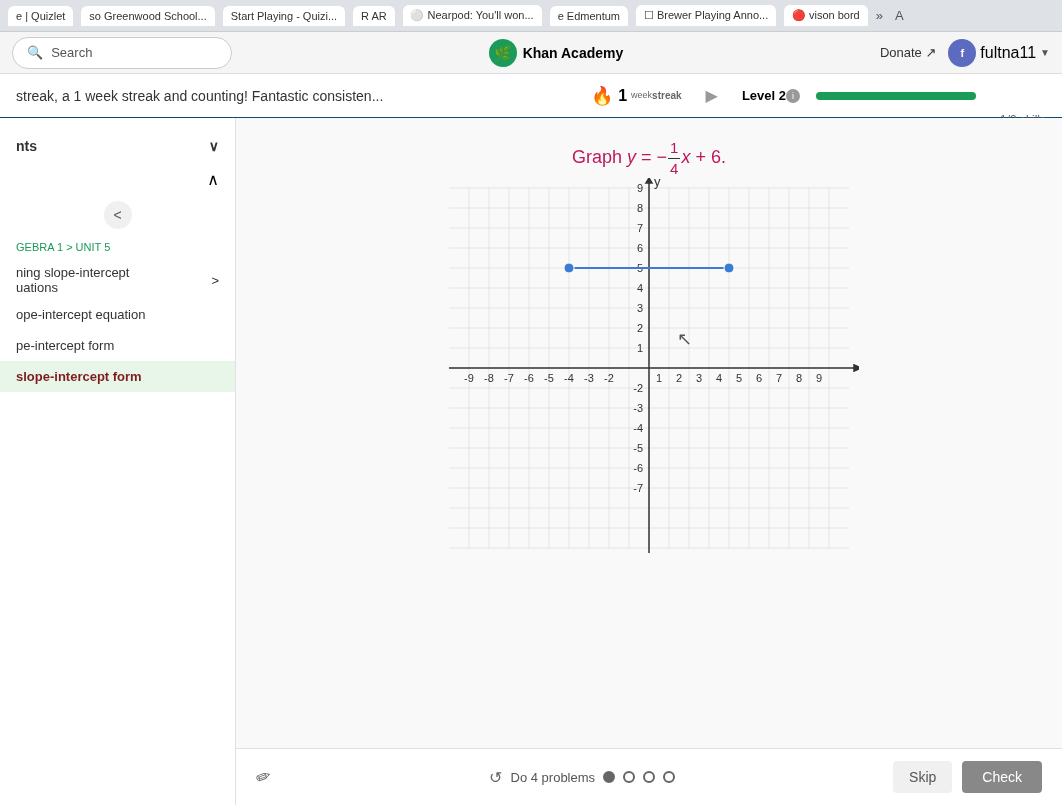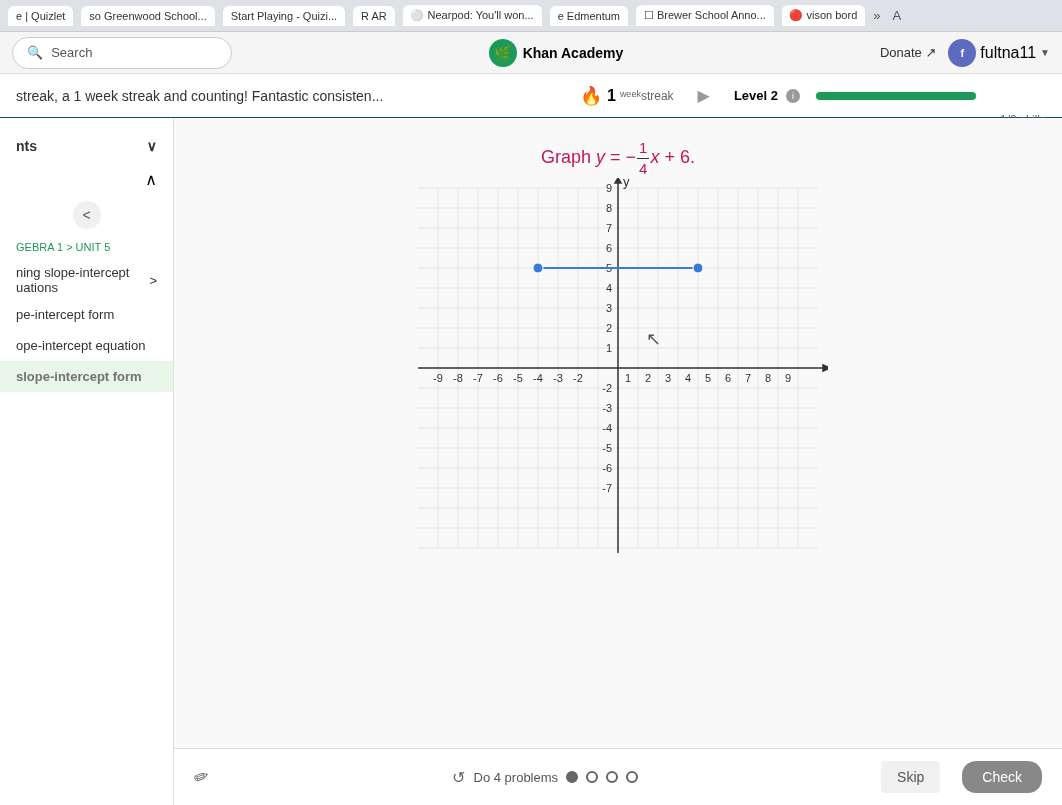--- a/index.html
+++ b/index.html
@@ -36,82 +36,82 @@
     
     .streak-bar {
       background: #fff; border-bottom: 1px solid #0c4a6e; padding: 8px 16px;
       display: flex; align-items: center; gap: 16px; height: 44px;
     }
     .streak-text { font-size: 14px; color: #333; flex: 1; }
     .streak-badge { display: flex; align-items: center; gap: 4px; }
     .flame-icon { color: #ff6600; font-size: 18px; }
     .streak-count { font-weight: bold; font-size: 16px; }
     .play-btn { color: #999; font-size: 16px; cursor: pointer; margin: 0 8px; }
-    .level-section { display: flex; align-items: flex-end; gap: 8px; }
+    .level-section { display: flex; align-items: flex-end; }
     .level-info-icon { width: 14px; height: 14px; border-radius: 50%; background: #999;
       color: white; font-size: 9px; display: flex; align-items: center; justify-content: center; cursor: pointer; }
     .progress-bar-wrap { width: 160px; height: 8px; background: #e0e0e0; border-radius: 4px; }
     .progress-bar-fill { width: 100%; height: 8px; background: #1b9a59; border-radius: 4px; }
     .skills-text { font-size: 12px; color: #666; margin-left: 8px; margin-top: 48px; }
 
     
     .main-content { display: flex; height: calc(805px - 32px - 42px - 44px); }
 
     
-    .sidebar { width: 174px; background: #fff; border-right: 1px solid #e0e0e0;
+    .sidebar { width: 236px; background: #fff; border-right: 1px solid #e0e0e0;
       padding: 12px 0; overflow-y: auto; flex-shrink: 0; }
     .sidebar-section { padding: 8px 16px; }
     .sidebar-title { font-size: 14px; font-weight: bold; color: #333; display: flex;
       align-items: center; justify-content: space-between; cursor: pointer; margin-bottom: 4px; }
     .sidebar-toggle { text-align: right; padding: 4px 16px; }
     .sidebar-breadcrumb { font-size: 11px; color: #666; padding: 4px 16px 8px; }
     .sidebar-breadcrumb span { color: #1b9a59; cursor: pointer; }
     .sidebar-unit-title { font-size: 13px; color: #333; padding: 4px 16px; display: flex;
       align-items: center; justify-content: space-between; cursor: pointer; }
     .sidebar-item { font-size: 13px; padding: 8px 16px; cursor: pointer; color: #333; }
     .sidebar-item-selected { font-size: 13px; padding: 8px 16px; background: #e8f5e9;
-      color: #737373; font-weight: bold; cursor: pointer; }
+      color: #7f1d1d; font-weight: bold; cursor: pointer; }
     .collapse-btn { display: flex; align-items: center; justify-content: center;
       width: 28px; height: 28px; border-radius: 50%; background: #f0f0f0;
       cursor: pointer; font-size: 14px; color: #555; margin: 8px auto; }
     .problem-title { font-size: 18px; color: #be185d; text-align: left; }
 
     
     .graph-container { display: flex; justify-content: center; margin-bottom: 16px; }
     .graph-wrap { position: relative; }
 
     
     .bottom-bar { display: flex; align-items: center; justify-content: space-between;
       padding: 12px 20px; background: #fff; border-top: 1px solid #e0e0e0; }
     .bottom-left { display: flex; align-items: center; gap: 8px; }
     .pencil-icon { font-size: 18px; color: #666; cursor: pointer; transform: rotate(-20deg); display: inline-block; }
     .bottom-center { display: flex; align-items: center; gap: 8px; font-size: 13px; color: #555; }
     .refresh-icon { font-size: 16px; color: #666; cursor: pointer; }
     .dot { width: 12px; height: 12px; border-radius: 50%; border: 2px solid #666; display: inline-block; }
     .dot.filled { background: #666; }
-    .bottom-right { display: flex; align-items: center; gap: 22px; }
+    .bottom-right { display: flex; align-items: center; gap: 10px; }
     .skip-btn { font-size: 14px; color: #555; cursor: pointer; padding: 8px 16px;
       background: #f0f0f0; border-radius: 4px; border: none; }
     .check-btn { font-size: 14px; color: #fff; cursor: pointer; padding: 8px 20px;
-      background: #888; border-radius: 14px; border: none; }
+      background: #888; border-radius: 4px; border: none; }
 
     
     .graph-svg { display: block; }
   </style>
 </head>
 <body>
 
 <div class="tab-bar">
   <span class="tab-item">e | Quizlet</span>
   <span class="tab-item">so Greenwood School...</span>
   <span class="tab-item">Start Playing - Quizi...</span>
   <span class="tab-item">R AR</span>
   <span class="tab-item">⚪ Nearpod: You'll won...</span>
   <span class="tab-item">e Edmentum</span>
-  <span class="tab-item">☐ Brewer School Anno...</span>
+  <span class="tab-item">☐ Brewer Playing Anno...</span>
   <span class="tab-item">🔴 vison bord</span>
   <span style="font-size:13px;color:#555;">»</span>
   <span style="font-size:13px;color:#555;margin-left:4px;">A</span>
 </div>
 
 <div class="nav-bar">
   <div class="search-bar">
     <span>🔍</span>
     <span>Search</span>
   </div>
@@ -129,21 +129,21 @@
   </div>
 </div>
 
 <div class="streak-bar">
   <span class="streak-text">streak, a 1 week streak and counting! Fantastic consisten...</span>
   <div class="streak-badge">
     <span class="flame-icon">🔥</span>
     <span class="streak-count">1</span>
     <div style="display:flex;flex-direction:row;">
       <span style="font-size:9px;color:#666;">week</span>
-      <span style="font-size:12px;color:#666;">streak</span>
+      <span style="font-size:10px;color:#666;font-weight:bold;">streak</span>
     </div>
   </div>
   <span class="play-btn">▶</span>
   <div class="level-section">
     <span style="font-size:13px;font-weight:bold;">Level 2</span>
     <div class="level-info-icon">i</div>
   </div>
   <div class="progress-bar-wrap">
     <div class="progress-bar-fill"></div>
   </div>
@@ -168,22 +168,22 @@
     <div class="sidebar-breadcrumb">
       <span>GEBRA 1 &gt; UNIT 5</span>
     </div>
     <div class="sidebar-unit-title">
       <div>
         <div>ning slope-intercept</div>
         <div>uations</div>
       </div>
       <span>&gt;</span>
     </div>
+    <div class="sidebar-item">ope-intercept equation</div>
     <div class="sidebar-item">pe-intercept form</div>
-    <div class="sidebar-item">ope-intercept equation</div>
     <div class="sidebar-item-selected">slope-intercept form</div>
   </div>
 
   <div style="flex:1; display:flex; flex-direction:column;">
 
     <div style="flex:1; background:#f9f9f9; padding:20px; display:flex; flex-direction:column; align-items:center; overflow:auto;">
 
       <div class="problem-title">
         <span>Graph <i>y</i> = −</span><span style="display:inline-flex;flex-direction:column;align-items:center;font-size:15px;vertical-align:middle;margin:0 1px;">
             <span style="border-bottom:1px solid #333;padding:0 2px;line-height:1.3;">1</span>

